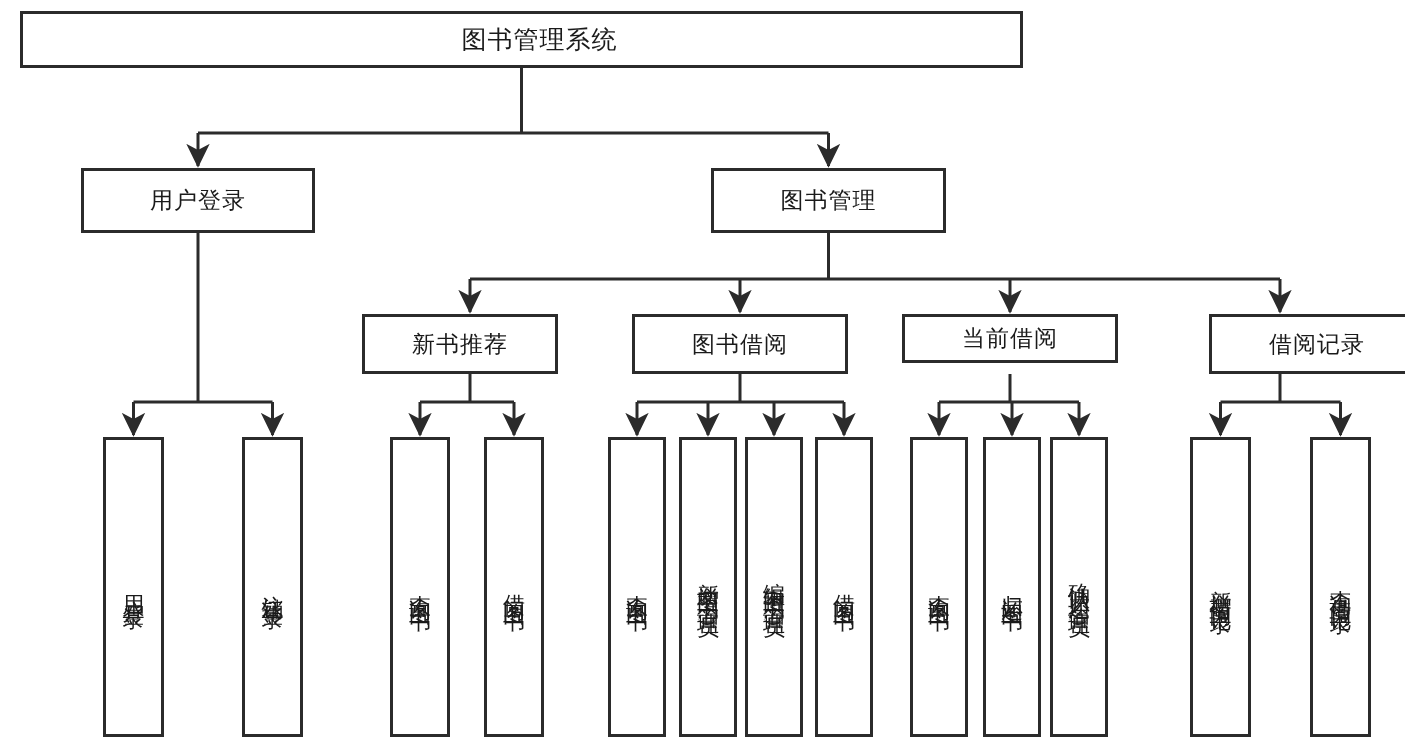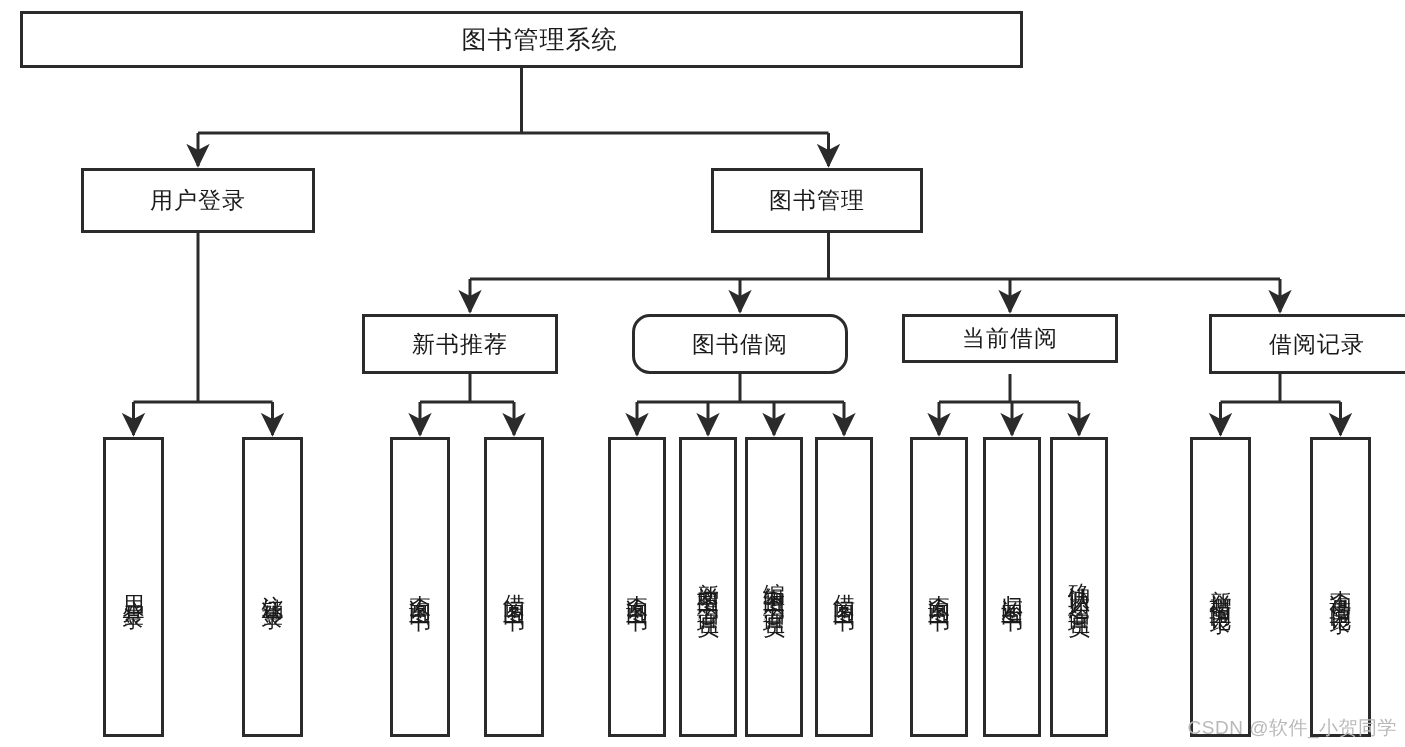--- a/index.html
+++ b/index.html
@@ -100,27 +100,27 @@
       </g>
   </svg>
 
   <div id="node-layer">
       <div class="node h t-root" style="left: 20px; top: 11px; width: 1003px; height: 57px;">
         <span class="label">图书管理系统</span>
       </div>
       <div class="node h t-l2" style="left: 81px; top: 168px; width: 234px; height: 65px;">
         <span class="label">用户登录</span>
       </div>
-      <div class="node h t-l2" style="left: 711px; top: 168px; width: 212px; height: 65px;">
+      <div class="node h t-l2" style="left: 711px; top: 168px; width: 235px; height: 65px;">
         <span class="label">图书管理</span>
       </div>
       <div class="node h t-l3" style="left: 362px; top: 314px; width: 196px; height: 60px;">
         <span class="label">新书推荐</span>
       </div>
-      <div class="node h t-l3" style="left: 632px; top: 314px; width: 216px; height: 60px; border-radius: 18px;">
+      <div class="node h t-l3" style="left: 632px; top: 314px; width: 216px; height: 60px;">
         <span class="label">图书借阅</span>
       </div>
       <div class="node h t-l3" style="left: 902px; top: 314px; width: 216px; height: 49px;">
         <span class="label">当前借阅</span>
       </div>
       <div class="node h t-l3" style="left: 1172px; top: 314px; width: 216px; height: 60px; margin-left: 37px;">
         <span class="label">借阅记录</span>
       </div>
       <div class="node v t-leaf" style="left: 103px; top: 437px; width: 61px; height: 300px;">
         <span class="label">用户登录</span>
@@ -156,14 +156,13 @@
         <span class="label">确认归还（管理员）</span>
       </div>
       <div class="node v t-leaf" style="left: 1190px; top: 437px; width: 61px; height: 300px;">
         <span class="label">新增借阅记录</span>
       </div>
       <div class="node v t-leaf" style="left: 1310px; top: 437px; width: 61px; height: 300px;">
         <span class="label">查询借阅记录</span>
       </div>
     </div>
 
-  <div class="watermark">CSDN @软件_小贺同学</div>
 </div>
 
 </body></html>

